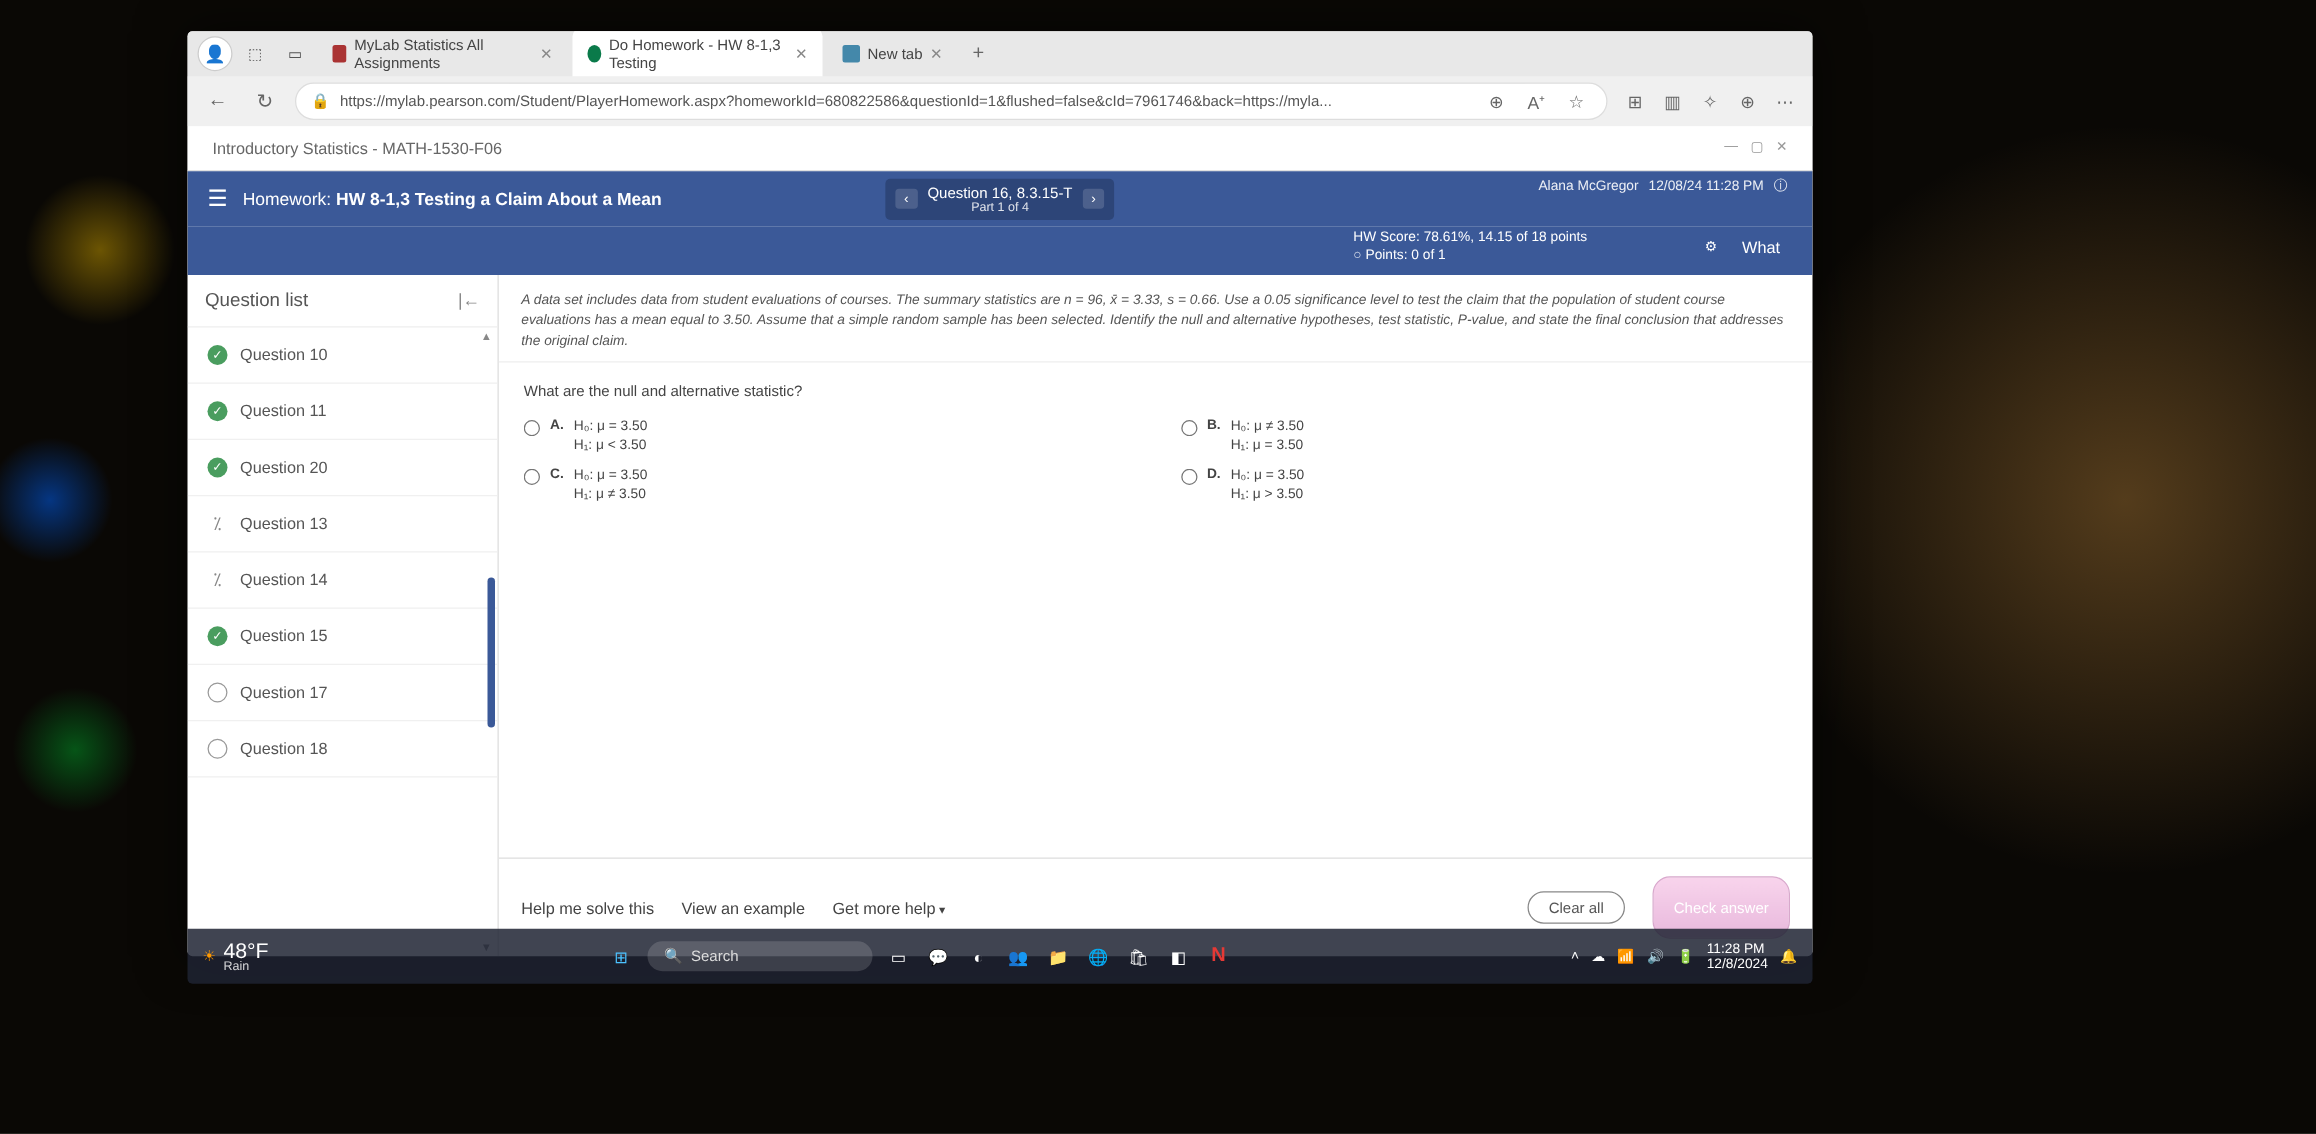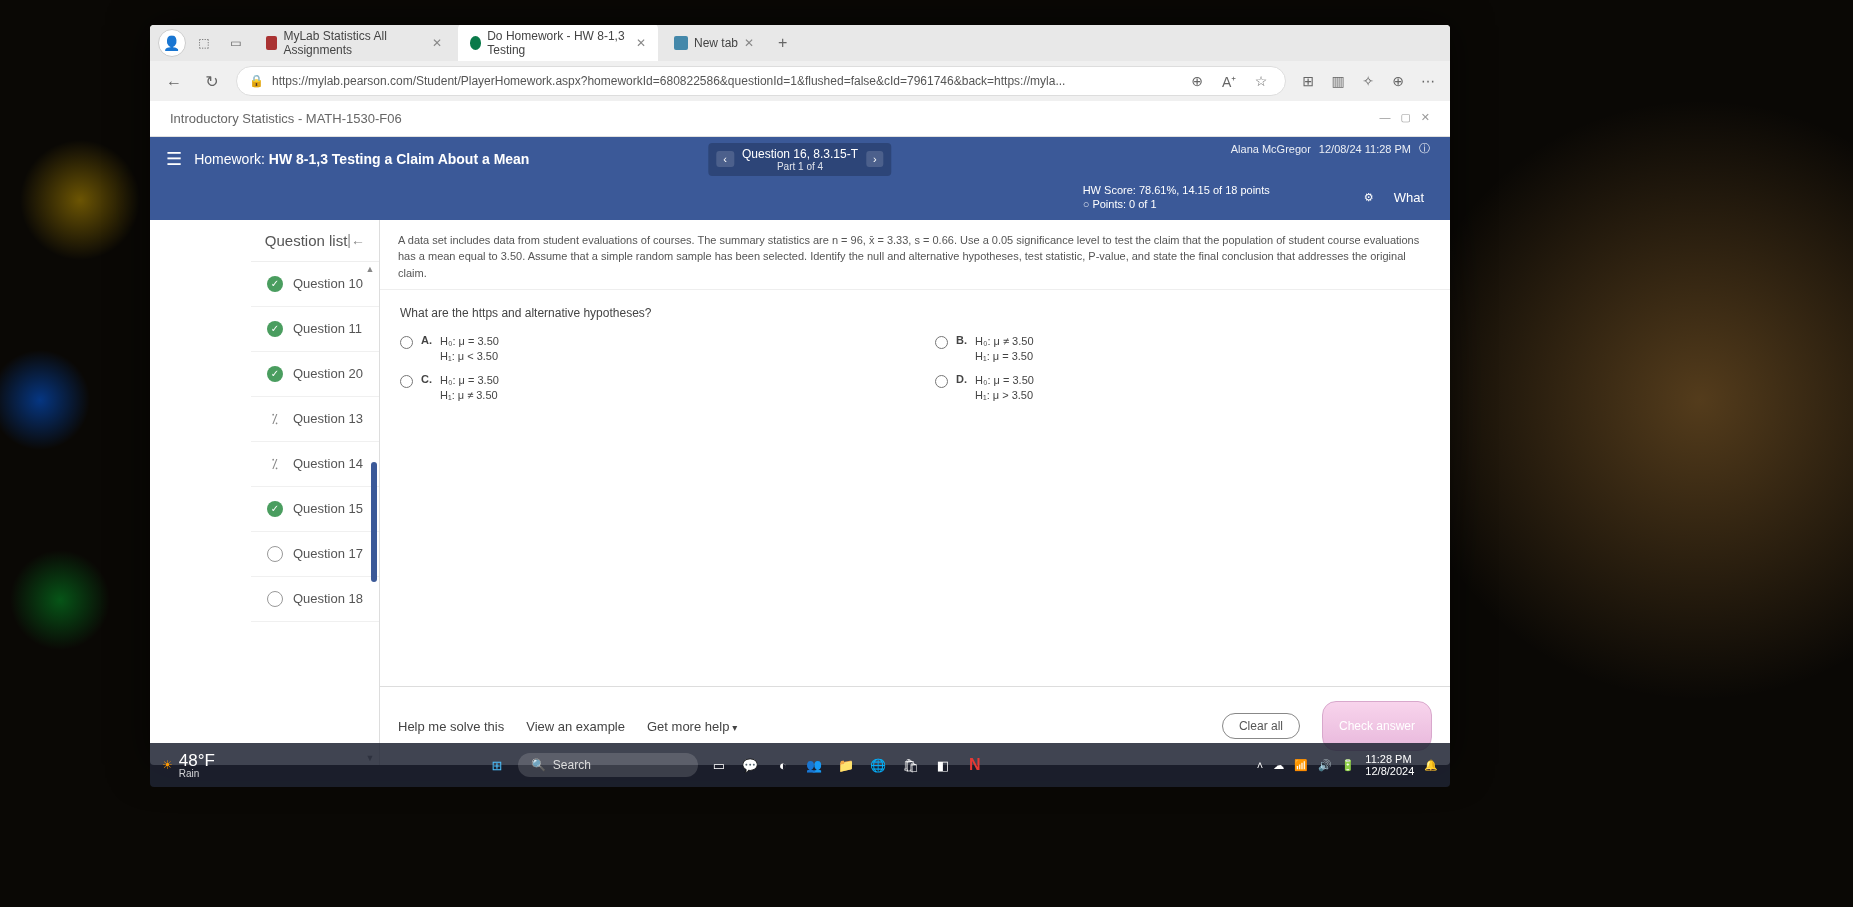--- a/index.html
+++ b/index.html
@@ -50,34 +50,34 @@
 
 
 .score-line { background: #3b5998; color: #fff; padding: 2px 16px 8px; display:flex; font-size:11px;gap:34px;}
 .score-block { margin-left: auto; margin-right: 60px; }
 .score-block div { line-height: 1.3; }
 .score-right { display:flex; gap:20px; align-items:center; margin-right:10px;}
 
 
 .hw-body { flex: 1; display: flex; overflow: hidden; }
 
-.qlist { width: 230px; border-right: 1px solid #ddd; display: flex; flex-direction: column; align-items: flex-end; }
+.qlist { width: 249px; border-right: 1px solid #ddd; display: flex; flex-direction: column; }
 .qlist-header { display: flex; align-items: center; justify-content: space-between; padding: 12px 14px; font-size: 15px; color: #555; border-bottom: 1px solid #eee; }
 .collapse-btn { font-size: 14px; color: #888; }
 .qlist-items { flex: 1; overflow-y: auto; position: relative; }
 .qitem { display: flex; align-items: center; gap: 10px; padding: 14px 16px; font-size: 13px; color: #555; border-bottom: 1px solid #f0f0f0; cursor: pointer; }
 .qitem.active { background: #fde9c8; }
 .qstatus { width: 16px; height: 16px; border-radius: 50%; display: flex; align-items: center; justify-content: center; font-size: 10px; }
 .qstatus.done { background: #4a9d5f; color: #fff; }
 .qstatus.partial { color: #888; font-size: 14px; background: none; }
 .qstatus.pending { border: 1.5px solid #999; background: #fff; }
 .scroll-indicator { position:absolute; right:2px; top:200px; width:6px; height:120px; background:#3b5998; border-radius:3px;}
 
 .qcontent { flex: 1; display: flex; flex-direction: column; padding: 0; overflow: hidden; }
-.qprompt { padding: 12px 18px 8px; font-size: 11px; color: #555; line-height: 1.5; border-bottom: 1px solid #eee; }
+.qprompt { padding: 12px 18px 8px; font-size: 11px; color: #555; line-height: 1.5; border-bottom: 1px solid #eee; font-style: italic; }
 .qmain { flex: 1; padding: 16px 20px; overflow-y: auto; }
 .qstem { font-size: 12px; color: #444; margin-bottom: 14px; }
 .choices { display: grid; grid-template-columns: 1fr 1fr; gap: 8px 40px; }
 .choice { display: flex; gap: 8px; font-size: 11px; color: #444; align-items: flex-start; }
 .choice input { margin-top: 2px; }
 .choice .label { font-weight: 600; }
 .choice .hyp { line-height: 1.4; }
 
 
 .qfooter { border-top: 1px solid #ddd; padding: 14px 18px; display: flex; align-items: center; gap: 22px; font-size: 13px; }
@@ -232,21 +232,21 @@
             <span class="qstatus pending"></span>
             <span>Question 18</span>
           </div>
           <span class="scroll-arrow" style="bottom: 2px;">▼</span>
         </div>
     </div>
 
     <div class="qcontent">
       <div class="qprompt">A data set includes data from student evaluations of courses. The summary statistics are n = 96, x̄ = 3.33, s = 0.66. Use a 0.05 significance level to test the claim that the population of student course evaluations has a mean equal to 3.50. Assume that a simple random sample has been selected. Identify the null and alternative hypotheses, test statistic, P-value, and state the final conclusion that addresses the original claim.</div>
       <div class="qmain">
-        <div class="qstem">What are the https and alternative hypotheses?</div>
+        <div class="qstem">What are the null and alternative statistic?</div>
         <div class="choices">
           <label class="choice">
             <input type="radio" name="ans" style="">
             <span class="label">A.</span>
             <span class="hyp">
               <span>H₀: μ = 3.50</span><br>
               <span>H₁: μ &lt; 3.50</span>
             </span>
           </label>
           <label class="choice">

